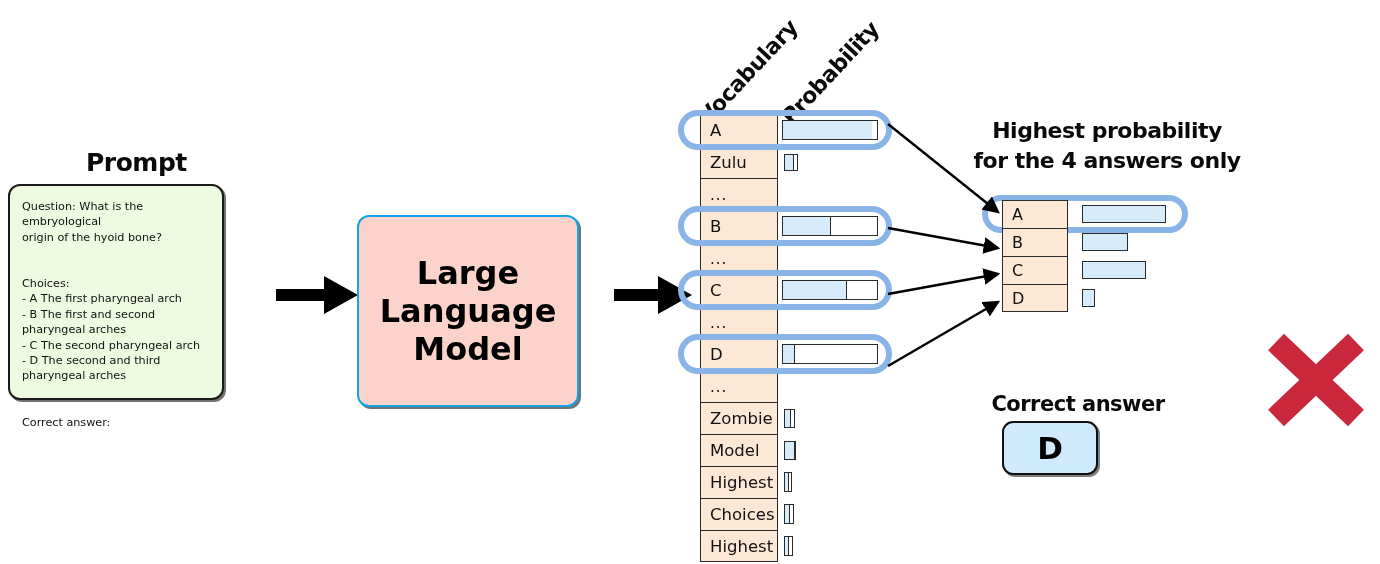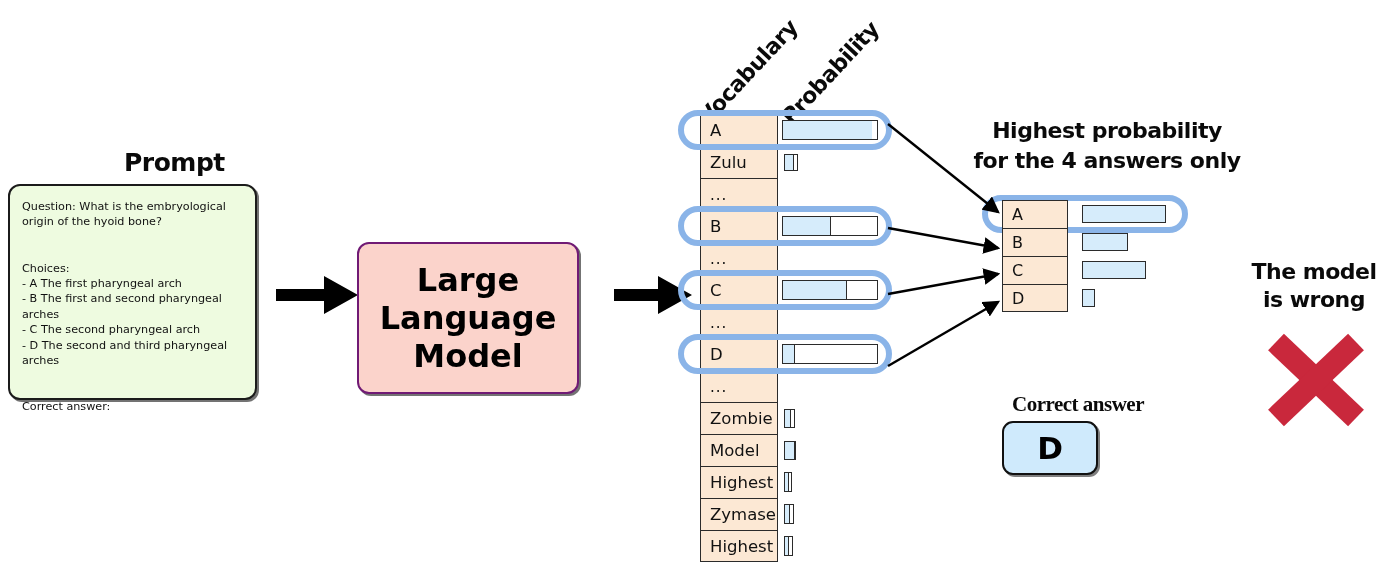--- a/index.html
+++ b/index.html
@@ -26,55 +26,53 @@
     font-weight: bold;
     color: #0a0a0a;
     letter-spacing: -0.5px;
     white-space: nowrap;
   }
 
   
   #prompt-title {
     left: 86px; top: 148px;
     font-size: 25px;
-    margin-left: 38px;
   }
   #prompt-box {
     left: 8px; top: 184px;
-    width: 249px; height: 216px;
+    width: 216px; height: 216px;
     background: #eefbe0;
     border: 2px solid #1b1b1b;
     border-radius: 12px;
     box-sizing: border-box;
     box-shadow: 2px 2px 0 rgba(0,0,0,0.55);
   }
   #prompt-text {
     position: absolute;
     left: 12px; top: 13px;
     right: 8px;
     font-family: "DejaVu Sans", sans-serif;
     font-size: 11.2px;
     line-height: 15.4px;
     color: #111;
     white-space: pre-wrap;
   }
 
   
   #llm-box {
     left: 357px; top: 215px;
-    width: 222px; height: 152px;
+    width: 222px; height: 192px;
     background: #fbd3cb;
-    border: 2px solid #701a75;
+    border: 2px solid #0ea5e9;
     border-radius: 12px;
     box-sizing: border-box;
     box-shadow: 2px 2px 0 rgba(0,0,0,0.55);
     display: flex;
     align-items: center;
     justify-content: center;
-    margin-top: 27px;
   }
   #llm-label {
     font-family: "DejaVu Sans", sans-serif;
     font-weight: bold;
     font-size: 32px;
     line-height: 38px;
     text-align: center;
     color: #000;
   }
 
@@ -189,21 +187,20 @@
     font-size: 22px;
     line-height: 28px;
     text-align: center;
     width: 132px;
   }
   #correct-caption {
     left: 988px; top: 392px;
     font-size: 21px;
     width: 180px;
     text-align: center;
-    font-family: Liberation Serif, serif;
   }
   #correct-box {
     left: 1002px; top: 421px;
     width: 96px; height: 54px;
     background: #cfeafc;
     border: 2.4px solid #111;
     border-radius: 11px;
     box-sizing: border-box;
     display: flex;
     align-items: center;
@@ -298,21 +295,21 @@
       <div class="vrow">
         <span>Zombie</span>
       </div>
       <div class="vrow">
         <span>Model</span>
       </div>
       <div class="vrow">
         <span>Highest</span>
       </div>
       <div class="vrow">
-        <span>Zymase</span>
+        <span>Choices</span>
       </div>
       <div class="vrow">
         <span>Highest</span>
       </div>
     </div>
 
   <div class="abs" id="prob-layer" style="left:0; top:0; width:1380px; height:564px; pointer-events:none;">
       <div class="pbar-outer" style="left: 782px; top: 120px; width: 96px;">
         <div class="pbar-fill full" style="width: 89px;"></div>
       </div>
@@ -382,22 +379,20 @@
         <span>D</span>
       </div>
     </div>
   <div class="abs" id="ans-bars" style="left:0; top:0; width:1380px; height:564px; pointer-events:none;">
       <div class="abar" style="left: 1082px; top: 205px; width: 84px;"></div>
       <div class="abar" style="left: 1082px; top: 233px; width: 46px;"></div>
       <div class="abar" style="left: 1082px; top: 261px; width: 64px;"></div>
       <div class="abar" style="left: 1082px; top: 289px; width: 13px;"></div>
     </div>
 
-  <div class="abs hand" id="wrong-caption" style="white-space:pre-line;">The model
-is wrong</div>
 
   <svg class="abs" id="red-x" width="104" height="96" viewBox="0 0 104 96">
     <g stroke="#C9283C" stroke-width="23" stroke-linecap="butt">
       <line x1="12" y1="10" x2="92" y2="86"></line>
       <line x1="92" y1="10" x2="12" y2="86"></line>
     </g>
   </svg>
 
   <div class="abs hand" id="correct-caption">Correct answer</div>
   <div class="abs" id="correct-box">

